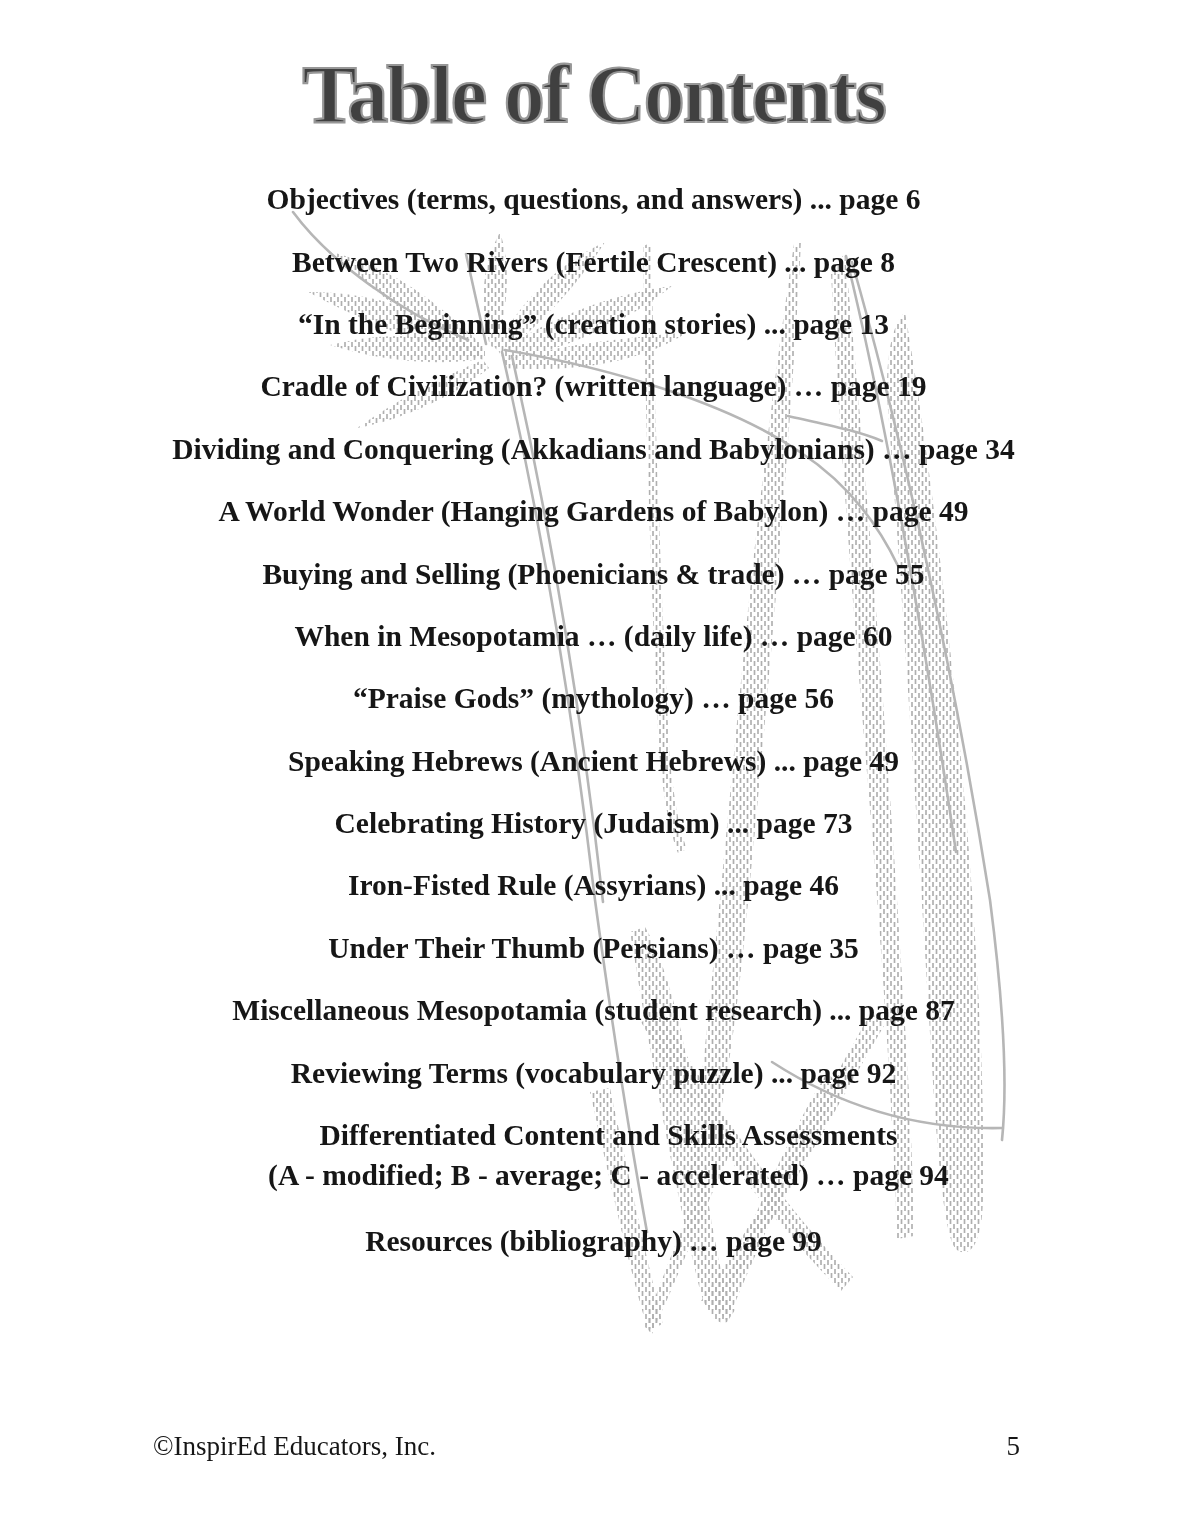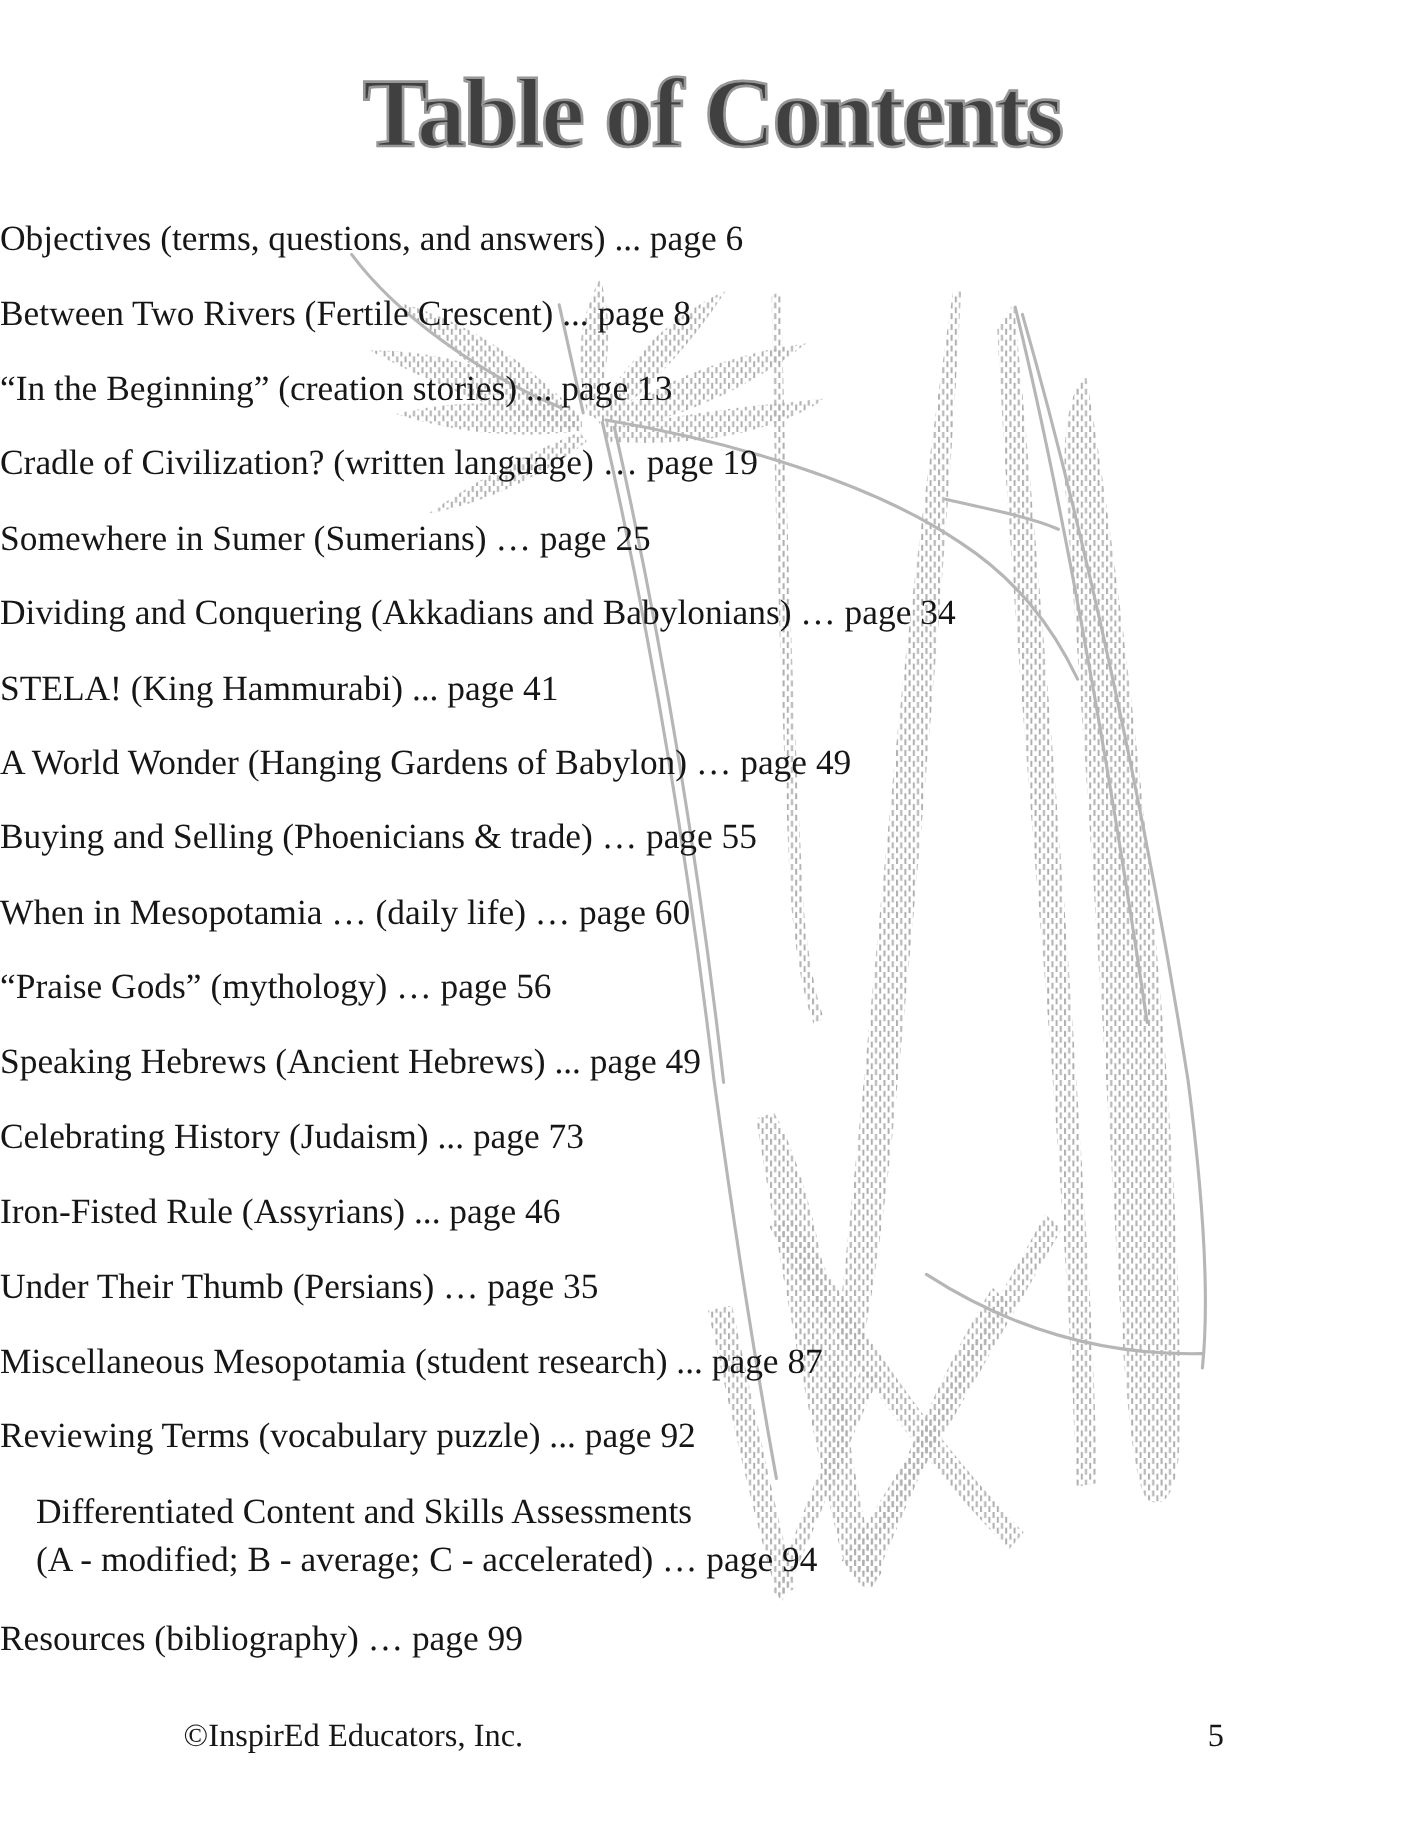--- a/index.html
+++ b/index.html
@@ -41,23 +41,25 @@
     position: absolute;
     top: 168px;
     left: 0;
     width: 100%;
     z-index: 2;
   }
   .toc-entry {
     height: 62.4px;
     display: flex;
     flex-direction: column;
+    align-items: center;
     justify-content: center;
     font-size: 29.5px;
     white-space: nowrap;
+    font-weight: bold;
   }
   .toc-entry .toc-line {
     display: block;
     line-height: 40px;
   }
   .toc-entry.two-line { height: 102px; margin-left: 30px; }
   .toc-entry.last { height: 70px; }
   .footer {
     position: absolute;
     top: 1431px;
@@ -129,27 +131,21 @@
   <div class="toc-entry">
       <span class="toc-line">Between Two Rivers (Fertile Crescent) ... page 8</span>
     </div>
   <div class="toc-entry">
       <span class="toc-line">“In the Beginning” (creation stories) ... page 13</span>
     </div>
   <div class="toc-entry">
       <span class="toc-line">Cradle of Civilization? (written language) … page 19</span>
     </div>
   <div class="toc-entry">
-      <span class="toc-line">Somewhere in Sumer (Sumerians) … page 25</span>
-    </div>
-  <div class="toc-entry">
       <span class="toc-line">Dividing and Conquering (Akkadians and Babylonians) … page 34</span>
-    </div>
-  <div class="toc-entry">
-      <span class="toc-line">STELA! (King Hammurabi) ... page 41</span>
     </div>
   <div class="toc-entry">
       <span class="toc-line">A World Wonder (Hanging Gardens of Babylon) … page 49</span>
     </div>
   <div class="toc-entry">
       <span class="toc-line">Buying and Selling (Phoenicians &amp; trade) … page 55</span>
     </div>
   <div class="toc-entry">
       <span class="toc-line">When in Mesopotamia … (daily life) … page 60</span>
     </div>

